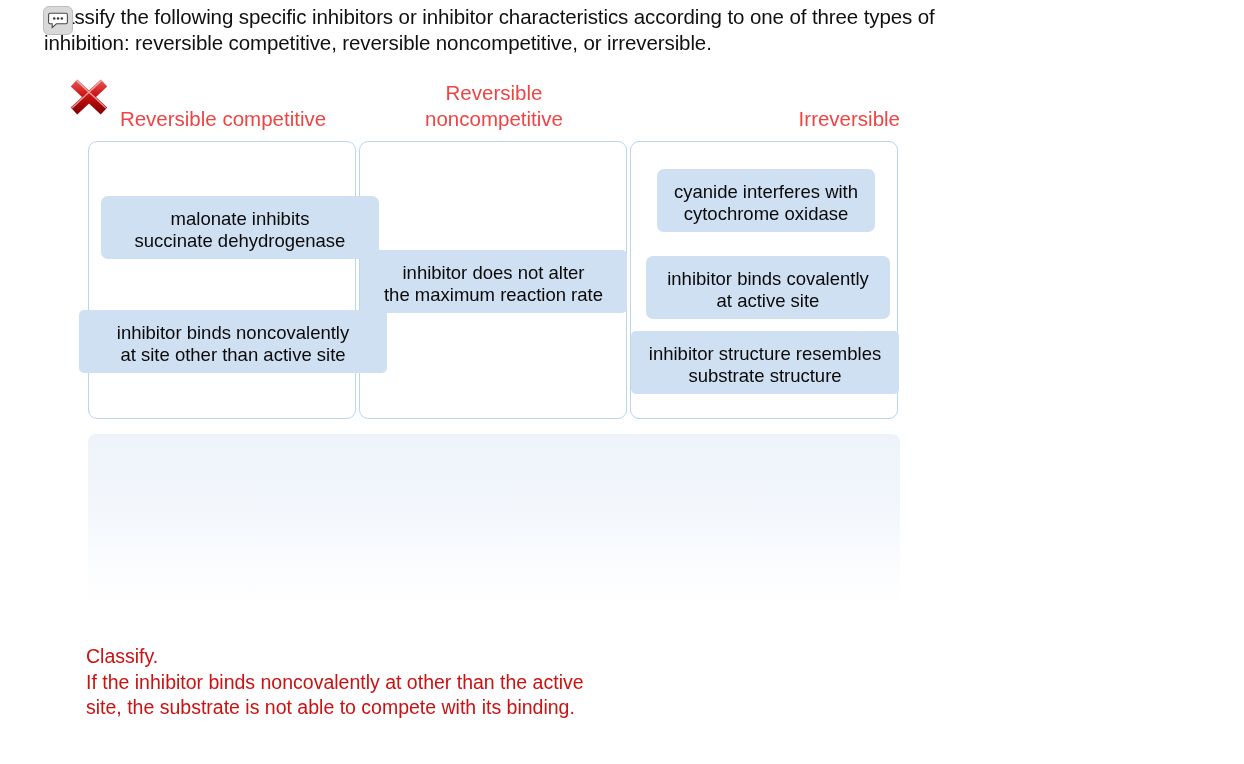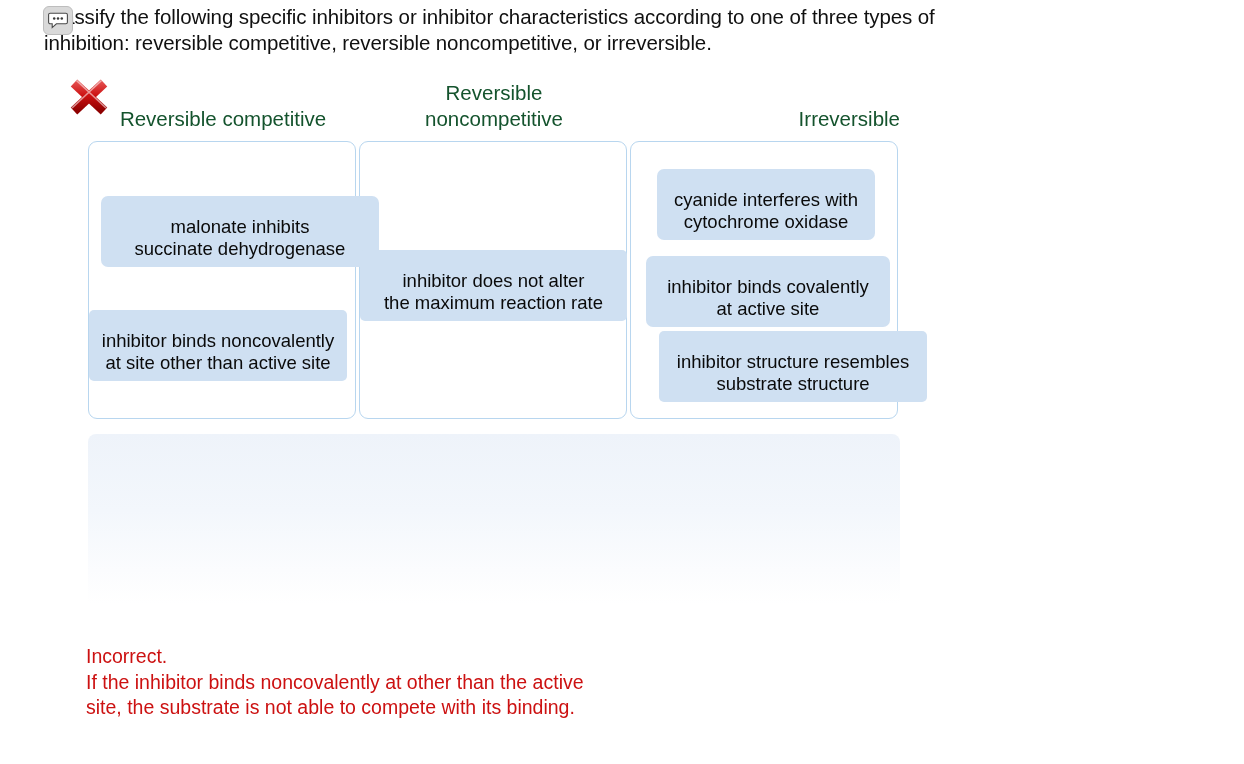--- a/index.html
+++ b/index.html
@@ -58,21 +58,21 @@
     z-index: 6;
   }
 
   
   .col-header {
     position: absolute;
     top: 80px;
     text-align: center;
     font-size: 20.5px;
     line-height: 26px;
-    color: #14532d;
+    color: #ef4444;
     white-space: pre-line;
   }
   #col-header-0 { left: 88px;  width: 270px; top: 106px; }
   #col-header-1 { left: 359px; width: 270px; top: 80px; }
   #col-header-2 { left: 630px; width: 270px; top: 106px; text-align: right; }
 
   
   .drop-column {
     position: absolute;
     top: 141px;
@@ -89,38 +89,38 @@
 
   
   .chip {
     position: absolute;
     background: #cfe0f2;
     border-radius: 7px;
     font-size: 18.5px;
     line-height: 22px;
     color: #0a0a0a;
     text-align: center;
-    padding: 20px 8px 7px 8px;
+    padding: 12px 8px 7px 8px;
     box-sizing: border-box;
     white-space: pre-line;
     cursor: move;
   }
   .chip.wide {
     border-radius: 5px;
   }
 
   
   #chip-c0-0 { left: 101px; top: 196px; width: 278px; }
-  #chip-c0-1 { left: 89px;  top: 310px; width: 258px; }
+  #chip-c0-1 { left: 79px;  top: 310px; width: 308px; }
   
   #chip-c1-0 { left: 360px; top: 250px; width: 267px; }
   
   #chip-c2-0 { left: 657px; top: 169px; width: 218px; }
   #chip-c2-1 { left: 646px; top: 256px; width: 244px; }
-  #chip-c2-2 { left: 631px; top: 331px; width: 268px; margin-left: 28px; }
+  #chip-c2-2 { left: 631px; top: 331px; width: 268px; }
 
   
   #bank-panel {
     position: absolute;
     left: 88px;
     top: 434px;
     width: 812px;
     height: 170px;
     border-radius: 8px 8px 2px 2px;
     background: linear-gradient(to bottom, #eef3fa 0%, #f3f7fc 45%, #fbfcfe 80%, #ffffff 100%);
@@ -194,15 +194,15 @@
 
 <div class="chip" id="chip-c2-0">cyanide interferes with
 cytochrome oxidase</div>
 <div class="chip" id="chip-c2-1">inhibitor binds covalently
 at active site</div>
 <div class="chip wide" id="chip-c2-2">inhibitor structure resembles
 substrate structure</div>
 
 <div id="bank-panel"></div>
 
-<div id="feedback">Incorrect.
+<div id="feedback">Classify.
 If the inhibitor binds noncovalently at other than the active
 site, the substrate is not able to compete with its binding.</div>
 
 </body></html>

